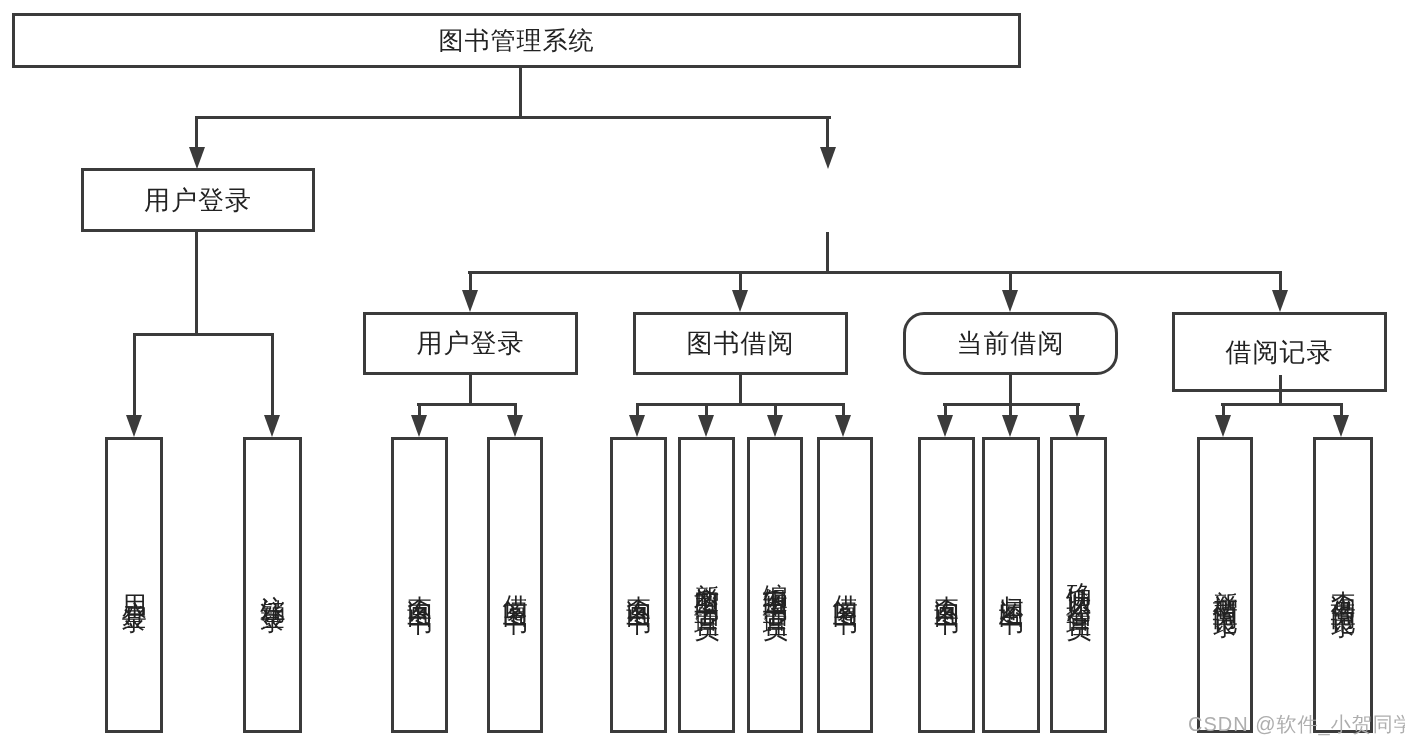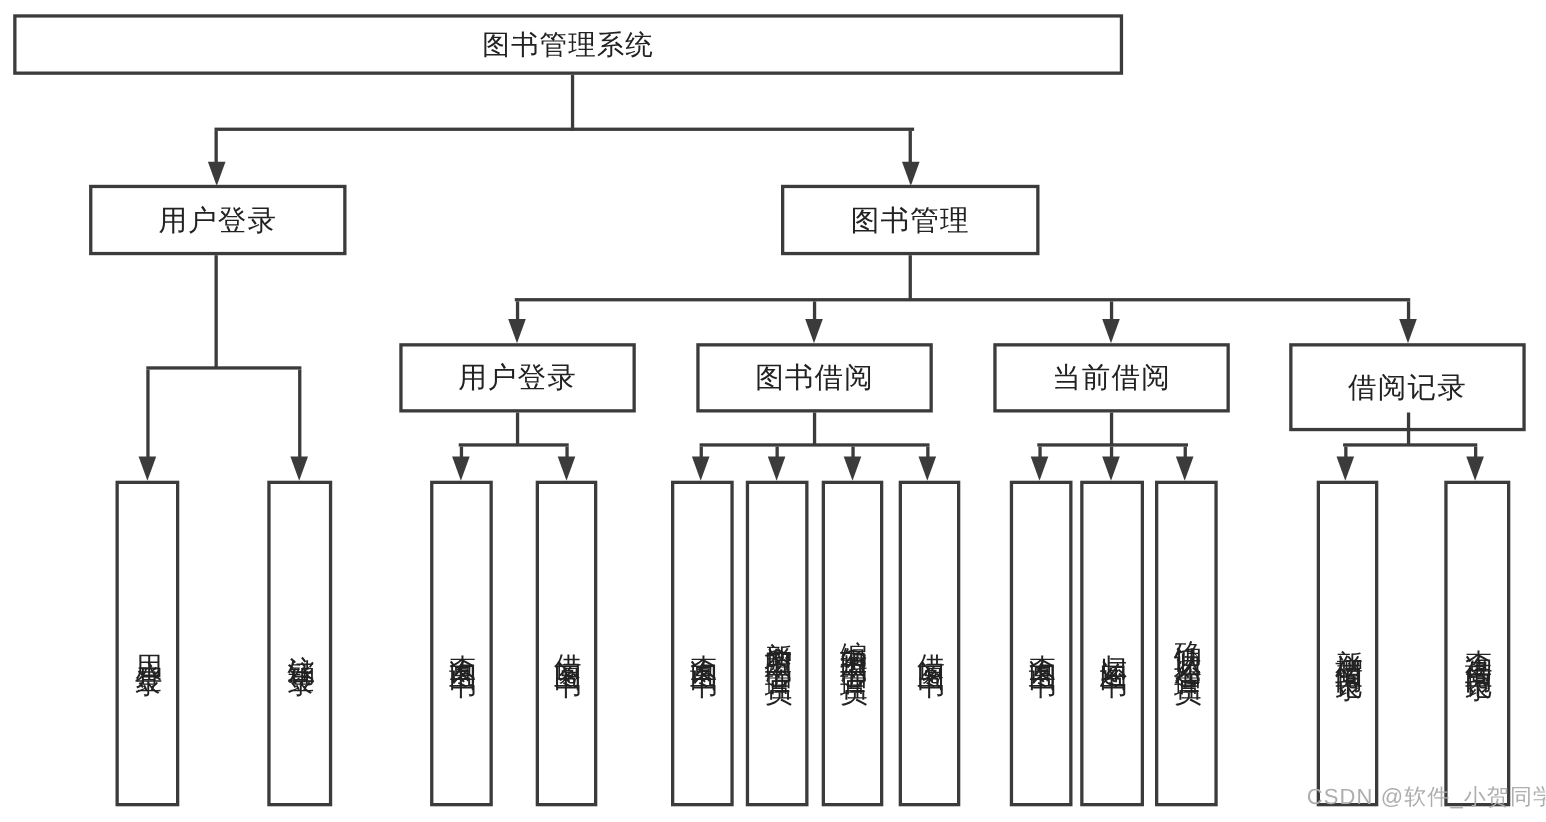--- a/index.html
+++ b/index.html
@@ -53,23 +53,20 @@
   <div class="line" style="left:519px; top:68px; width:3px; height:51px;"></div>
   <div class="line" style="left:195px; top:116px; width:636px; height:3px;"></div>
   <div class="line" style="left:195px; top:119px; width:3px; height:30px;"></div>
   <div class="arr" style="left:189px; top:147px;"></div>
   <div class="line" style="left:826px; top:119px; width:3px; height:30px;"></div>
   <div class="arr" style="left:820px; top:147px;"></div>
 
   <div class="box hlabel" style="left:81px; top:168px; width:234px; height:64px;">
     <span>用户登录</span>
   </div>
-  <div class="box hlabel" style="left:710px; top:168px; width:235px; height:64px;">
-    <span>图书管理</span>
-  </div>
 
   <div class="line" style="left:195px; top:232px; width:3px; height:103px;"></div>
   <div class="line" style="left:133px; top:333px; width:141px; height:3px;"></div>
   <div class="line" style="left:133px; top:336px; width:3px; height:80px;"></div>
   <div class="arr" style="left:126px; top:415px;"></div>
   <div class="line" style="left:271px; top:336px; width:3px; height:80px;"></div>
   <div class="arr" style="left:264px; top:415px;"></div>
 
   <div class="line" style="left:826px; top:232px; width:3px; height:41px;"></div>
   <div class="line" style="left:468px; top:271px; width:814px; height:3px;"></div>
@@ -81,21 +78,21 @@
   <div class="arr" style="left:1002px; top:290px;"></div>
   <div class="line" style="left:1279px; top:274px; width:3px; height:17px;"></div>
   <div class="arr" style="left:1272px; top:290px;"></div>
 
   <div class="box hlabel" style="left:363px; top:312px; width:215px; height:63px;">
     <span>用户登录</span>
   </div>
   <div class="box hlabel" style="left:633px; top:312px; width:215px; height:63px;">
     <span>图书借阅</span>
   </div>
-  <div class="box hlabel" style="left:903px; top:312px; width:215px; height:63px;">
+  <div class="box hlabel" style="left:903px; top:312px; width:215px; height:63px;border-radius:21px;">
     <span>当前借阅</span>
   </div>
   <div class="box hlabel" style="left:1172px; top:312px; width:215px; height:80px;">
     <span>借阅记录</span>
   </div>
 
   <div class="line" style="left:469px; top:375px; width:3px; height:30px;"></div>
   <div class="line" style="left:417px; top:403px; width:100px; height:3px;"></div>
   <div class="line" style="left:418px; top:406px; width:3px; height:10px;"></div>
   <div class="arr" style="left:411px; top:415px;"></div>

